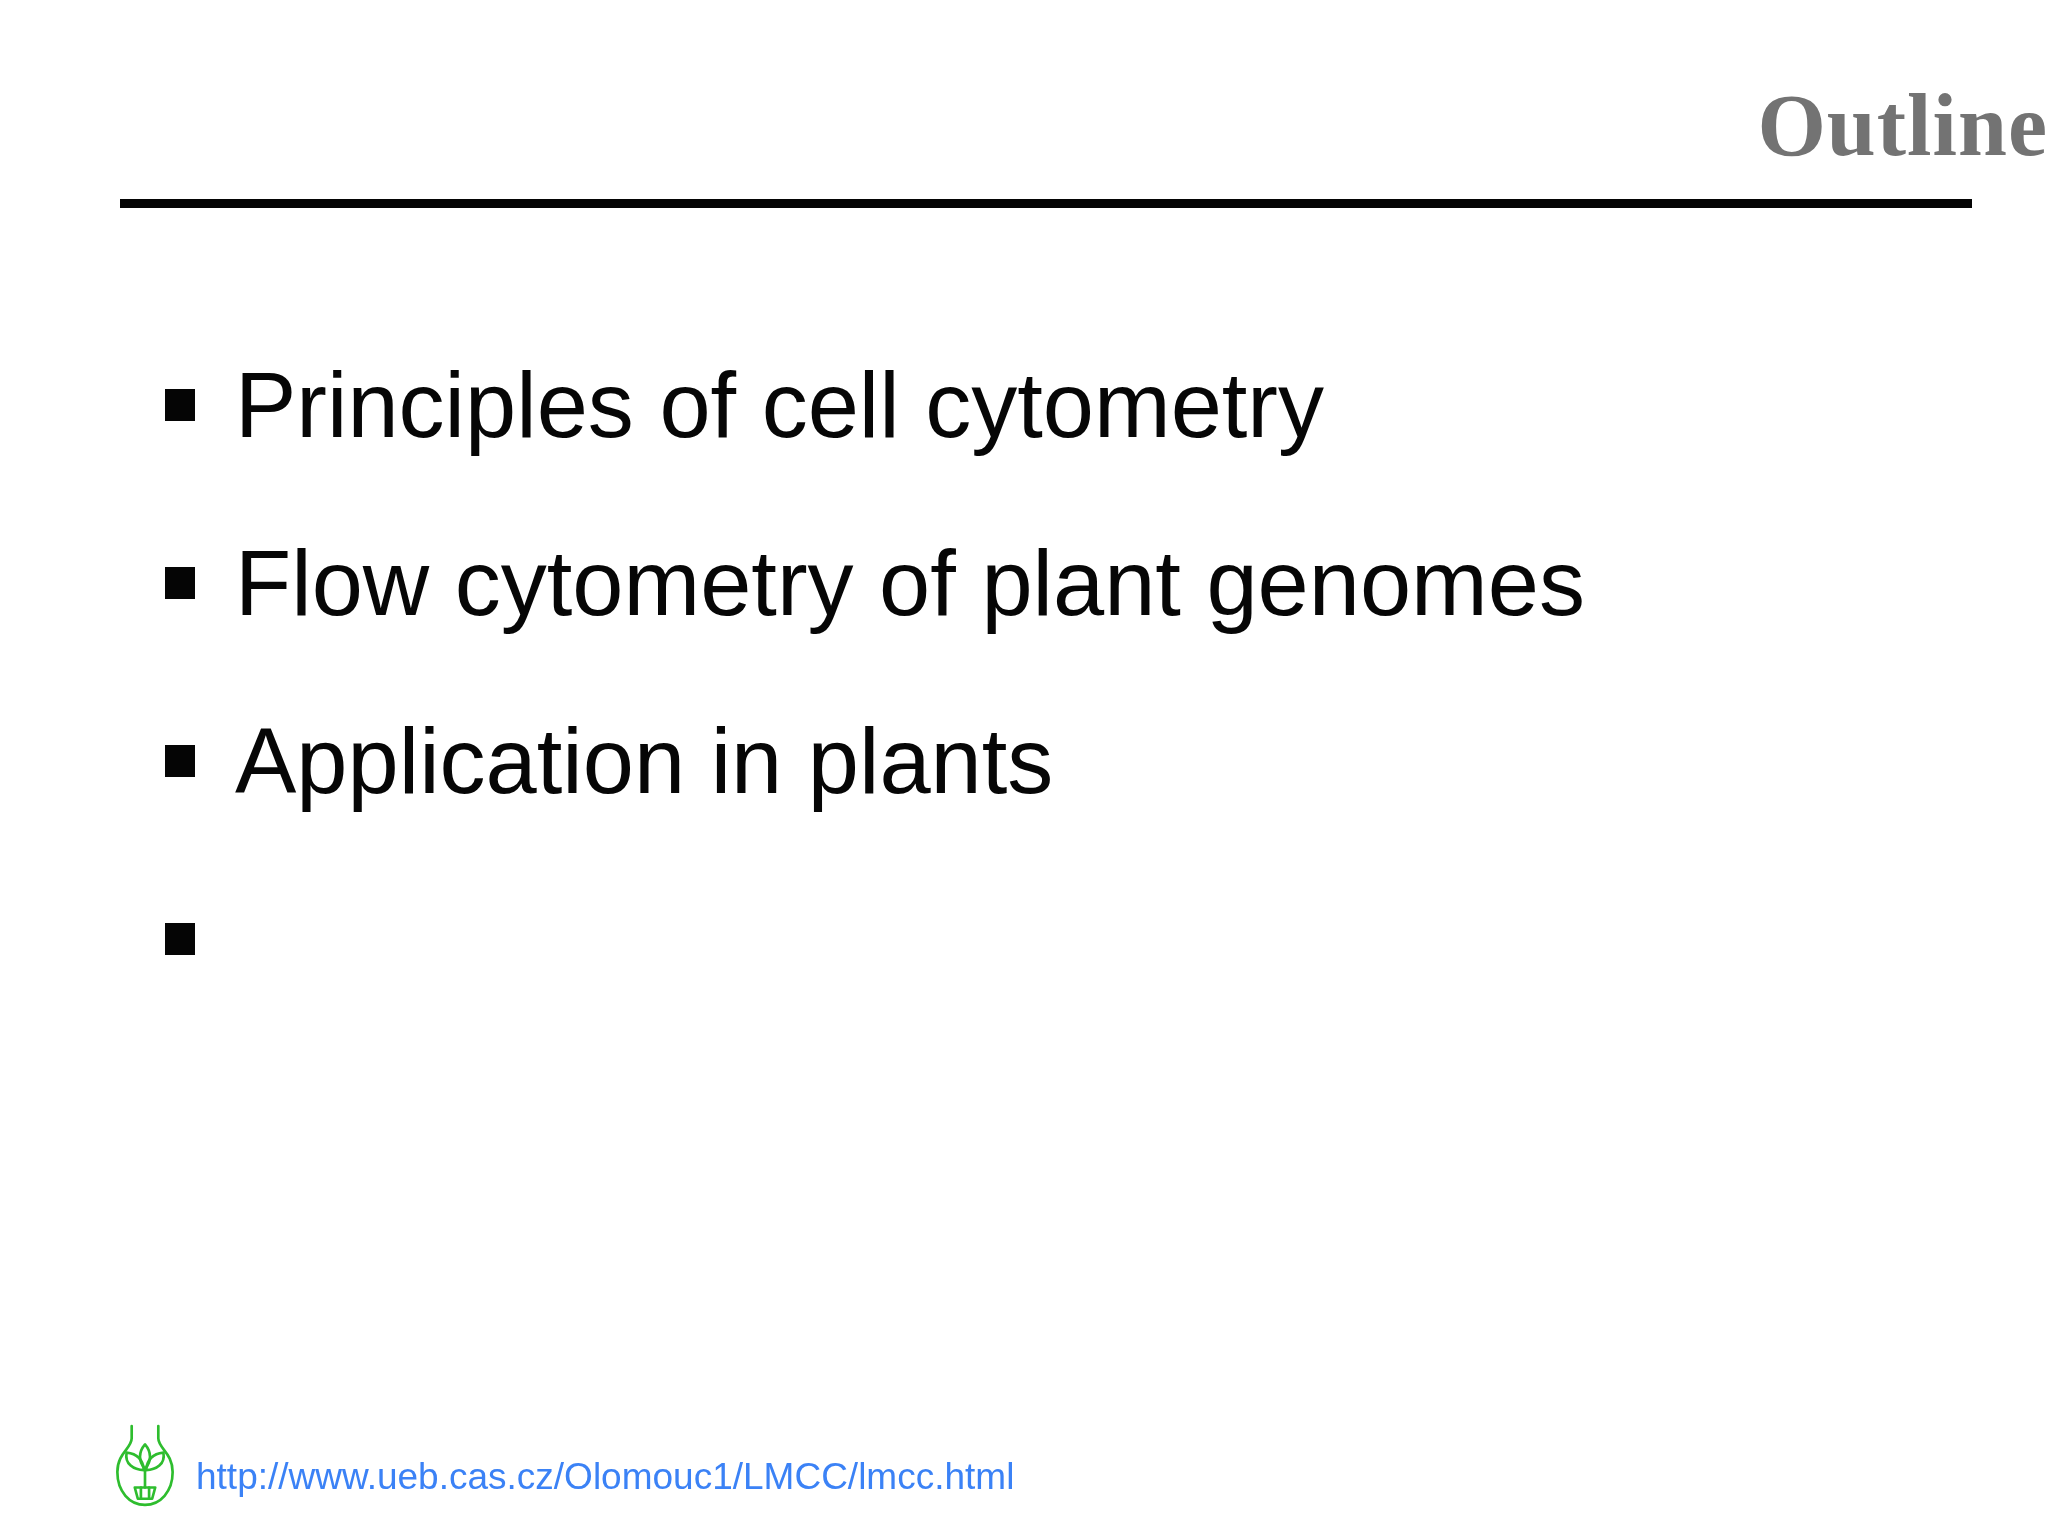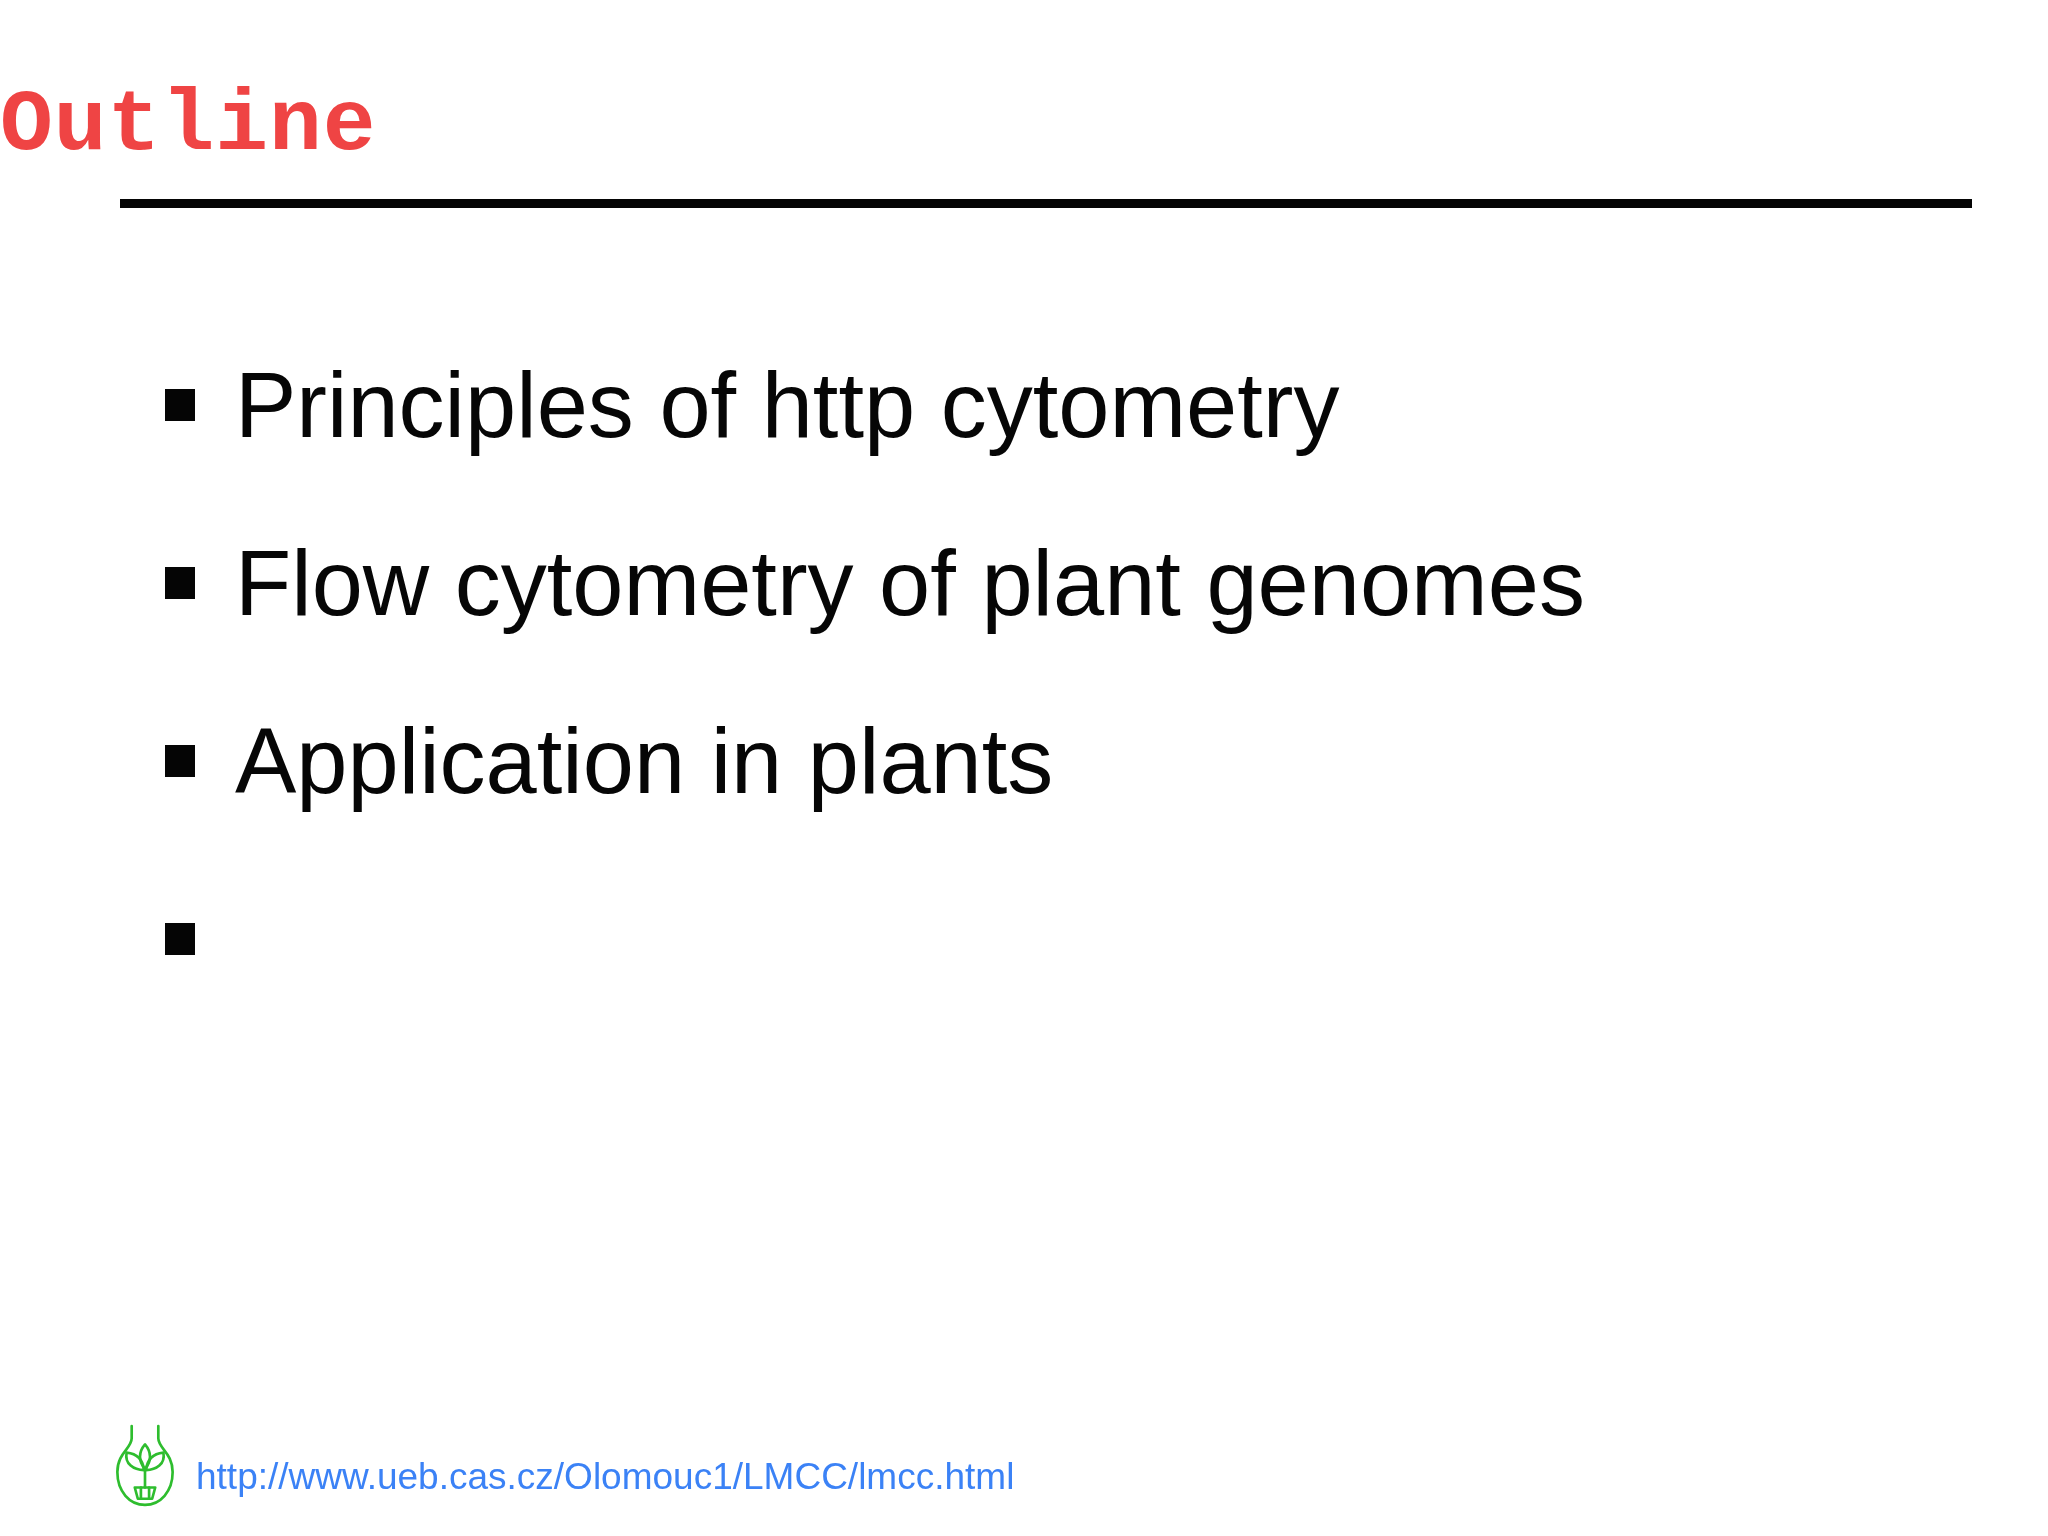--- a/index.html
+++ b/index.html
@@ -14,26 +14,26 @@
     background: #ffffff;
     overflow: hidden;
     font-family: "Liberation Sans", sans-serif;
     color: #000000;
   }
   .slide-title {
     position: absolute;
     top: 78px;
     left: 0;
     width: 100%;
-    text-align: left;
-    font-family: Liberation Mono, monospace;
+    text-align: right;
+    font-family: Liberation Serif, serif;
     font-weight: bold;
     font-size: 88px;
     line-height: 1.1;
-    color: #ef4444;
+    color: #737373;
     letter-spacing: 1px;
   }
   .title-rule {
     position: absolute;
     top: 199px;
     left: 120px;
     width: 1852px;
     height: 9px;
     background: #050505;
   }
@@ -89,21 +89,21 @@
 <div class="slide">
 
   <div class="slide-title">Outline</div>
 
   <div class="title-rule"></div>
 
   <div class="bullet-list">
 
     <div class="bullet-item">
       <span class="bullet-square"></span>
-      <span class="bullet-text">Principles of http cytometry</span>
+      <span class="bullet-text">Principles of cell cytometry</span>
     </div>
 
     <div class="bullet-item">
       <span class="bullet-square"></span>
       <span class="bullet-text">Flow cytometry of plant genomes</span>
     </div>
 
     <div class="bullet-item">
       <span class="bullet-square"></span>
       <span class="bullet-text">Application in plants</span>

